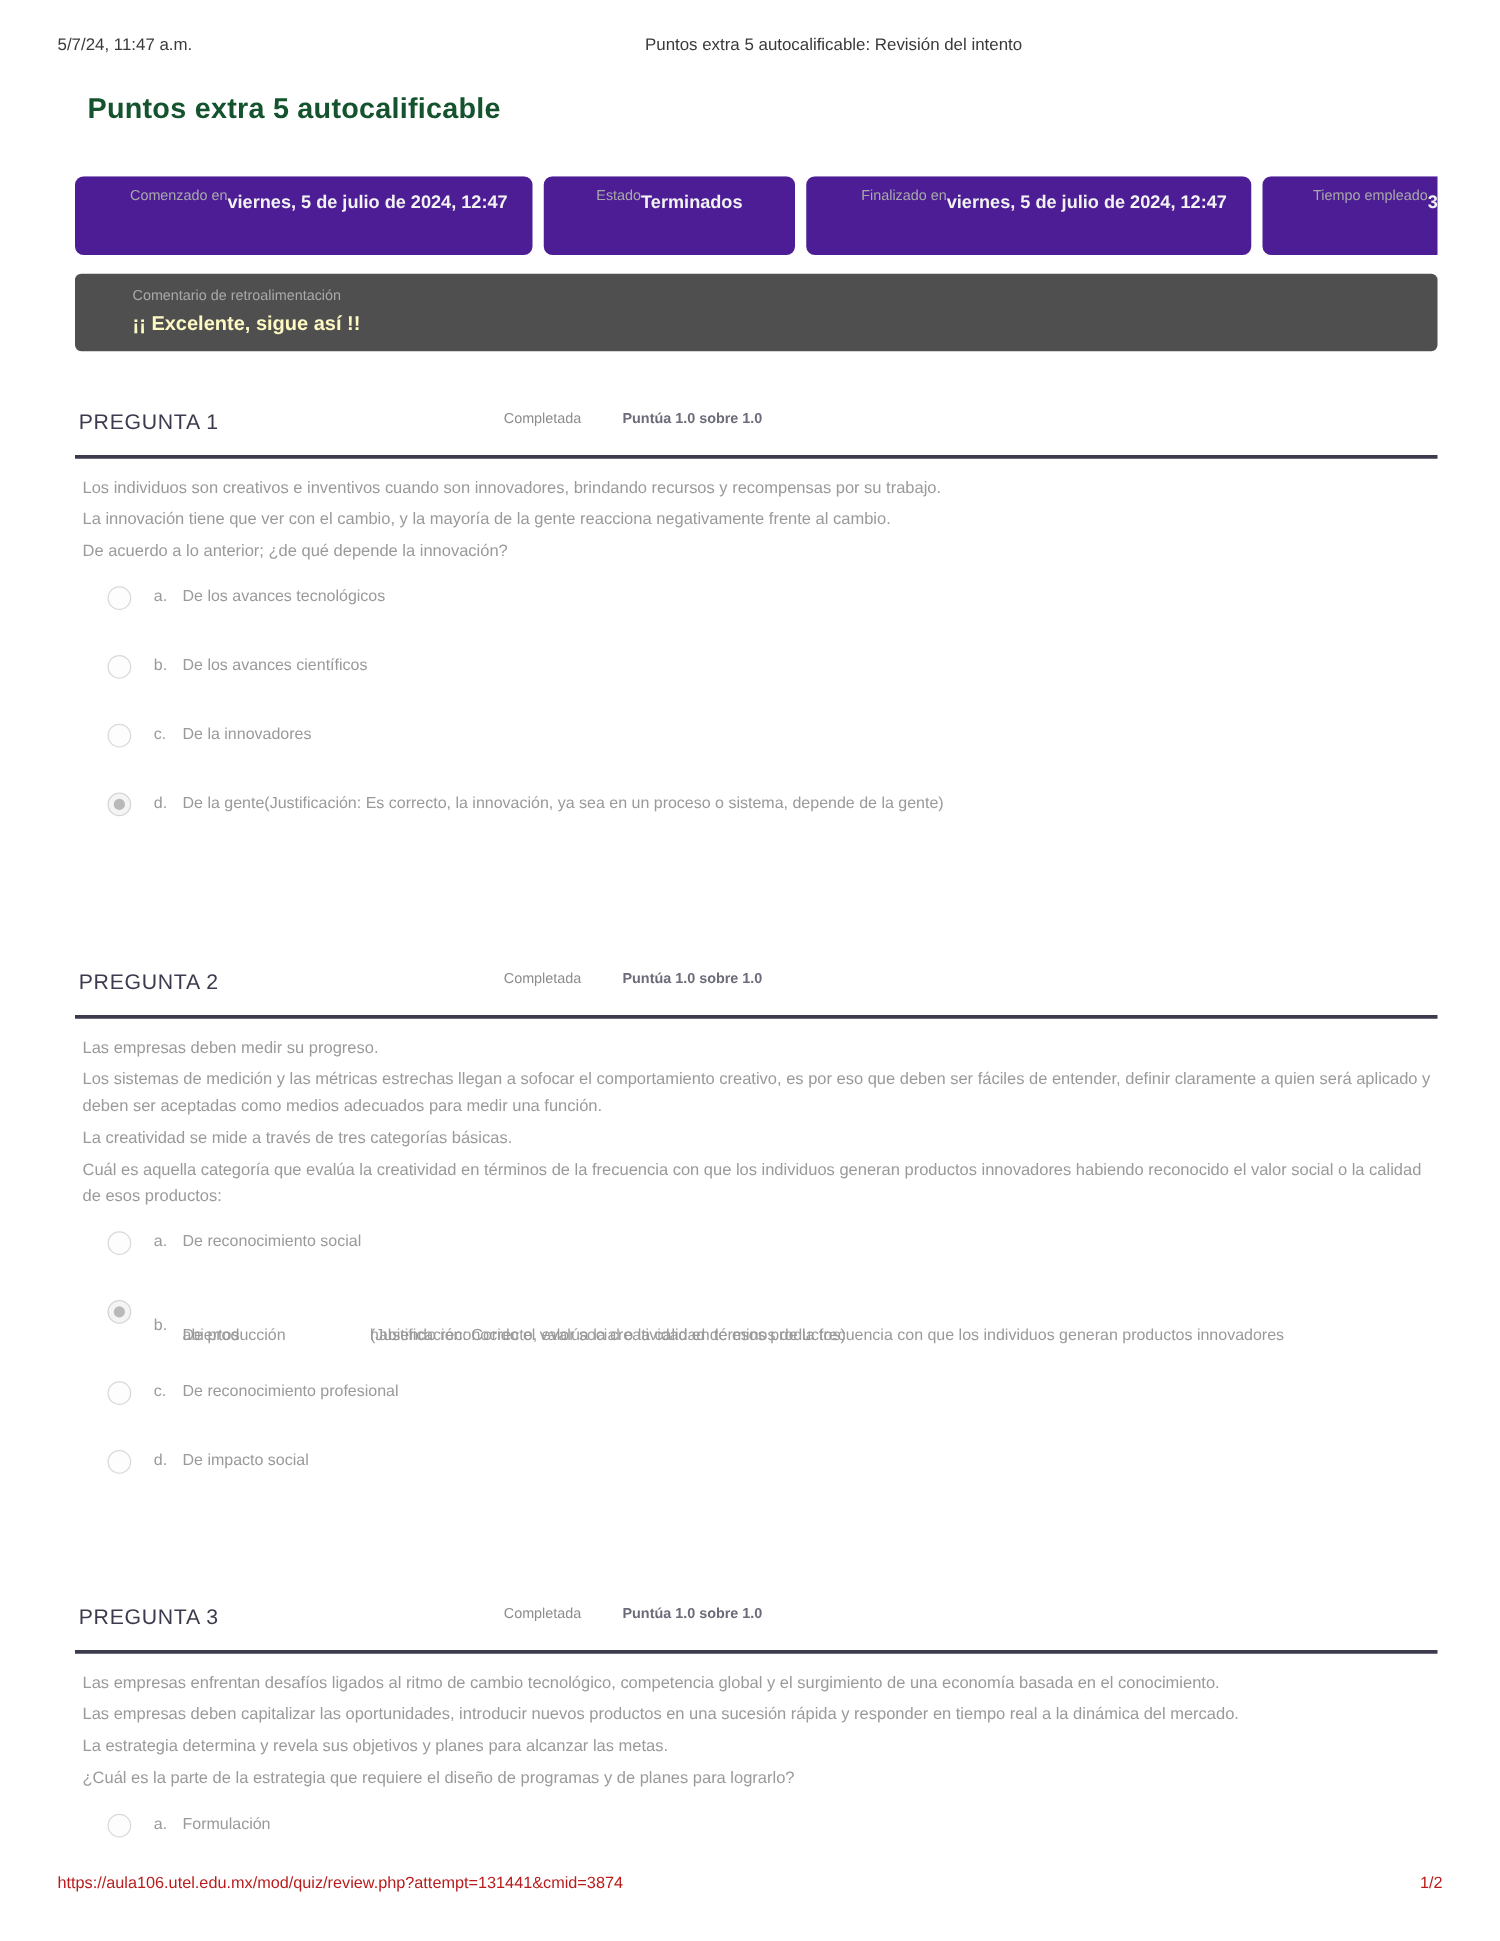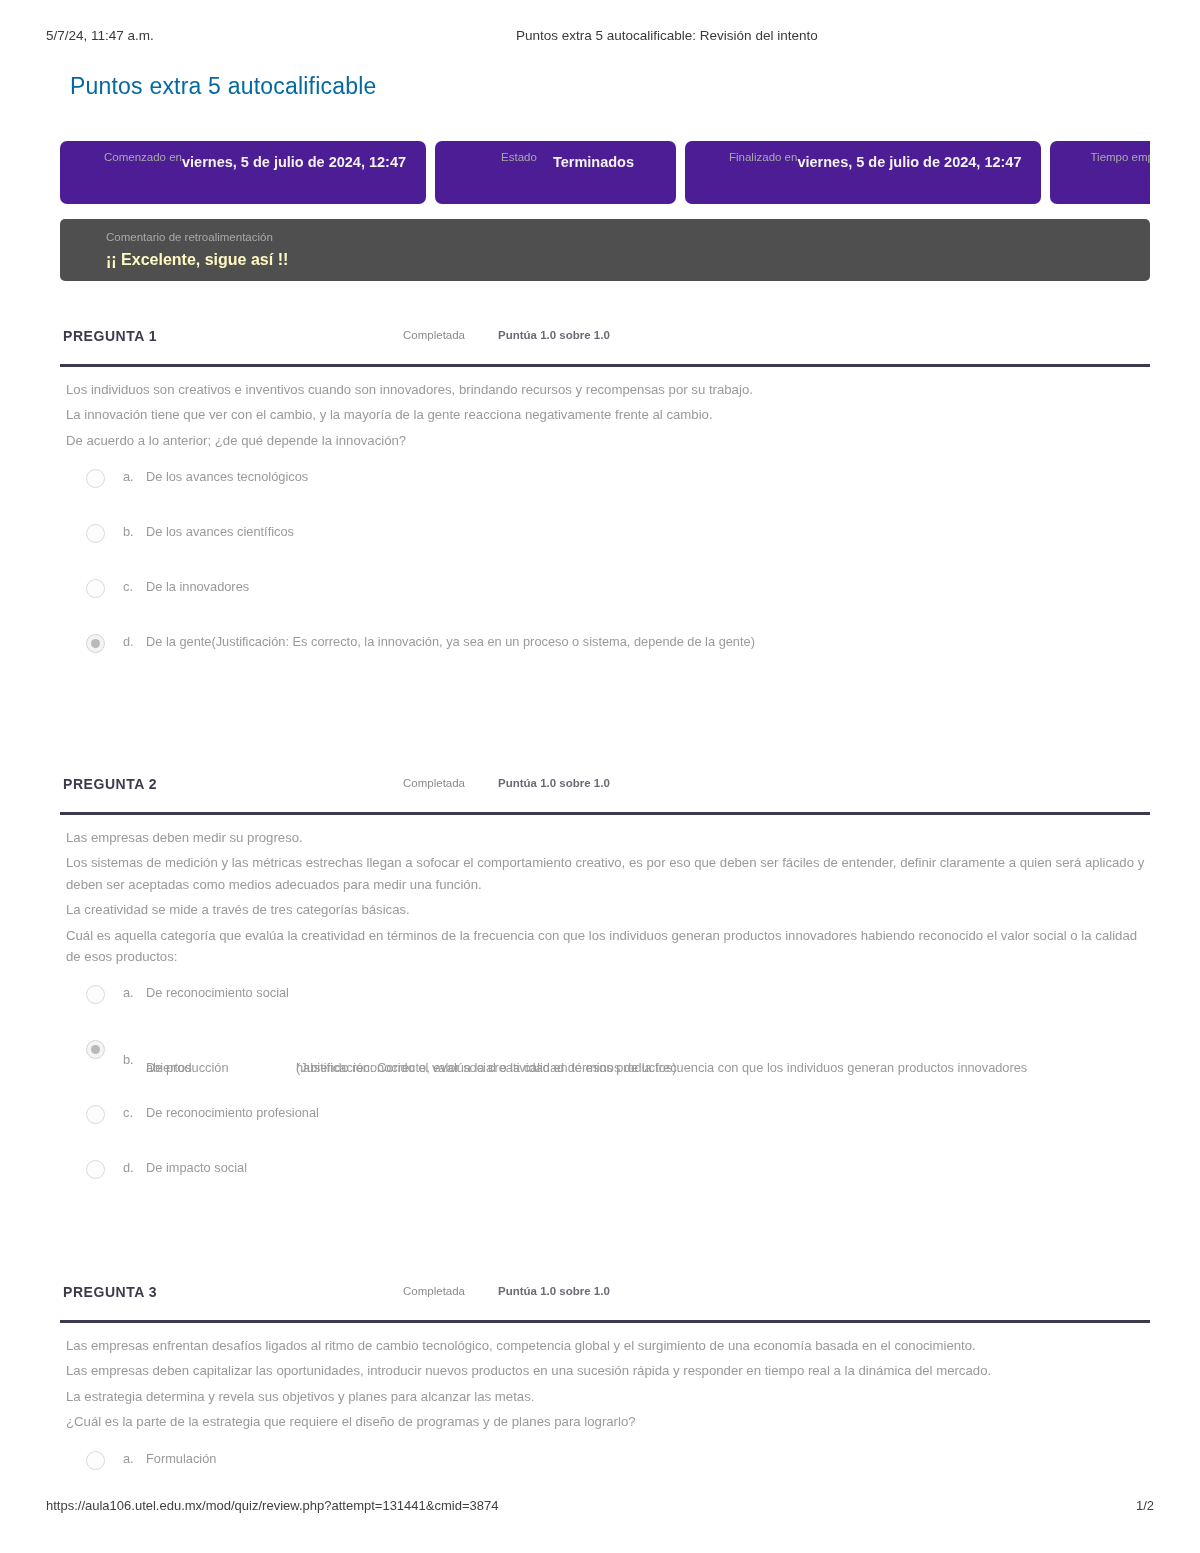--- a/index.html
+++ b/index.html
@@ -18,21 +18,21 @@
   .print-header{
     position:absolute; top:28px; left:0; width:1200px; height:22px;
     font-size:13.5px; color:#3a3a3a;
   }
   .print-header .ph-date{ position:absolute; left:46px; top:0; white-space:nowrap; }
   .print-header .ph-title{ position:absolute; left:516px; top:0; white-space:nowrap; }
 
   
   .page-title{
     position:absolute; top:73px; left:70px;
-    font-size:23px; color:#0369a1; font-weight:400; letter-spacing:.2px;
+    font-size:23px; color:#14532d; font-weight:700; letter-spacing:.2px;
     white-space:nowrap;
   }
 
   
   .cards-strip{
     position:absolute; top:141px; left:60px;
     width:1090px; height:63px;
     display:flex; gap:9px;
     overflow:hidden;
   }
@@ -43,41 +43,41 @@
     flex:0 0 auto; height:63px;
   }
   .info-card .ic-label{
     font-size:11.5px; color:#a9a9a9; line-height:1.35; white-space:nowrap;
     font-weight:400;
   }
   .info-card .ic-value{
     font-size:14.5px; color:#f2f2f2; font-weight:bold; line-height:1.5;
     white-space:nowrap; margin-top:2px;
   }
-  .info-card.card-estado{ padding-left:66px; padding-right:42px;gap:16px; }
+  .info-card.card-estado{ padding-left:42px; padding-right:42px; }
   .info-card.card-tiempo{ padding-left:40px; padding-right:40px; }
   .info-card.card-calif{ padding-left:32px; padding-right:40px; }
 
   
   .feedback-bar{
     position:absolute; top:219px; left:60px;
     width:1090px; height:62px;
     background:#4f4f4f; border-radius:5px;
     padding:10px 0 9px 46px;
     display:flex; flex-direction:column; justify-content:center;
   }
   .feedback-bar .fb-label{ font-size:11.5px; color:#a9a9a9; line-height:1.4; }
   .feedback-bar .fb-value{ font-size:16px; color:#fef9c3; font-weight:bold; line-height:1.5; margin-top:3px; }
 
   
   .question{ position:absolute; left:60px; width:1090px; }
   .q-head{ position:relative; height:34px; }
   .q-number{
     position:absolute; left:3px; top:0;
-    font-size:14px; font-weight:bold; color:#3b3b4d; letter-spacing:.55px;
+    font-size:17px; font-weight:normal; color:#3b3b4d; letter-spacing:.55px;
     white-space:nowrap;
   }
   .q-state{
     position:absolute; left:343px; top:1px;
     font-size:11.5px; color:#8c8c8c; white-space:nowrap;text-align:center;
   }
   .q-mark{
     position:absolute; left:438px; top:1px;
     font-size:11.5px; color:#6b6b7a; font-weight:bold; white-space:nowrap;
   }
@@ -123,21 +123,21 @@
   .option.split{ padding-left:86px; align-items:center; min-height:40px; }
   .option.split .opt-letter{ top:14px; }
   .opt-split{ position:relative; width:1000px; font-size:12.8px; color:#9a9a9a; line-height:1.6; }
   .opt-split .sp-line{ position:relative; height:20px; white-space:nowrap; }
   .opt-split .sp-a{ position:absolute; left:0; top:0; }
   .opt-split .sp-b{ position:absolute; left:150px; top:0; }
 
   
   .print-footer{
     position:absolute; bottom:35px; left:0; width:1200px; height:20px;
-    font-size:13px; color:#404040;
+    font-size:13px; color:#b91c1c;
   }
   .print-footer .pf-url{ position:absolute; left:46px; top:0; white-space:nowrap; }
   .print-footer .pf-page{ position:absolute; right:46px; top:0; white-space:nowrap; }
 </style>
 </head>
 <body>
 
 <div class="print-header">
   <span class="ph-date">5/7/24, 11:47 a.m.</span>
   <span class="ph-title">Puntos extra 5 autocalificable: Revisión del intento</span>

